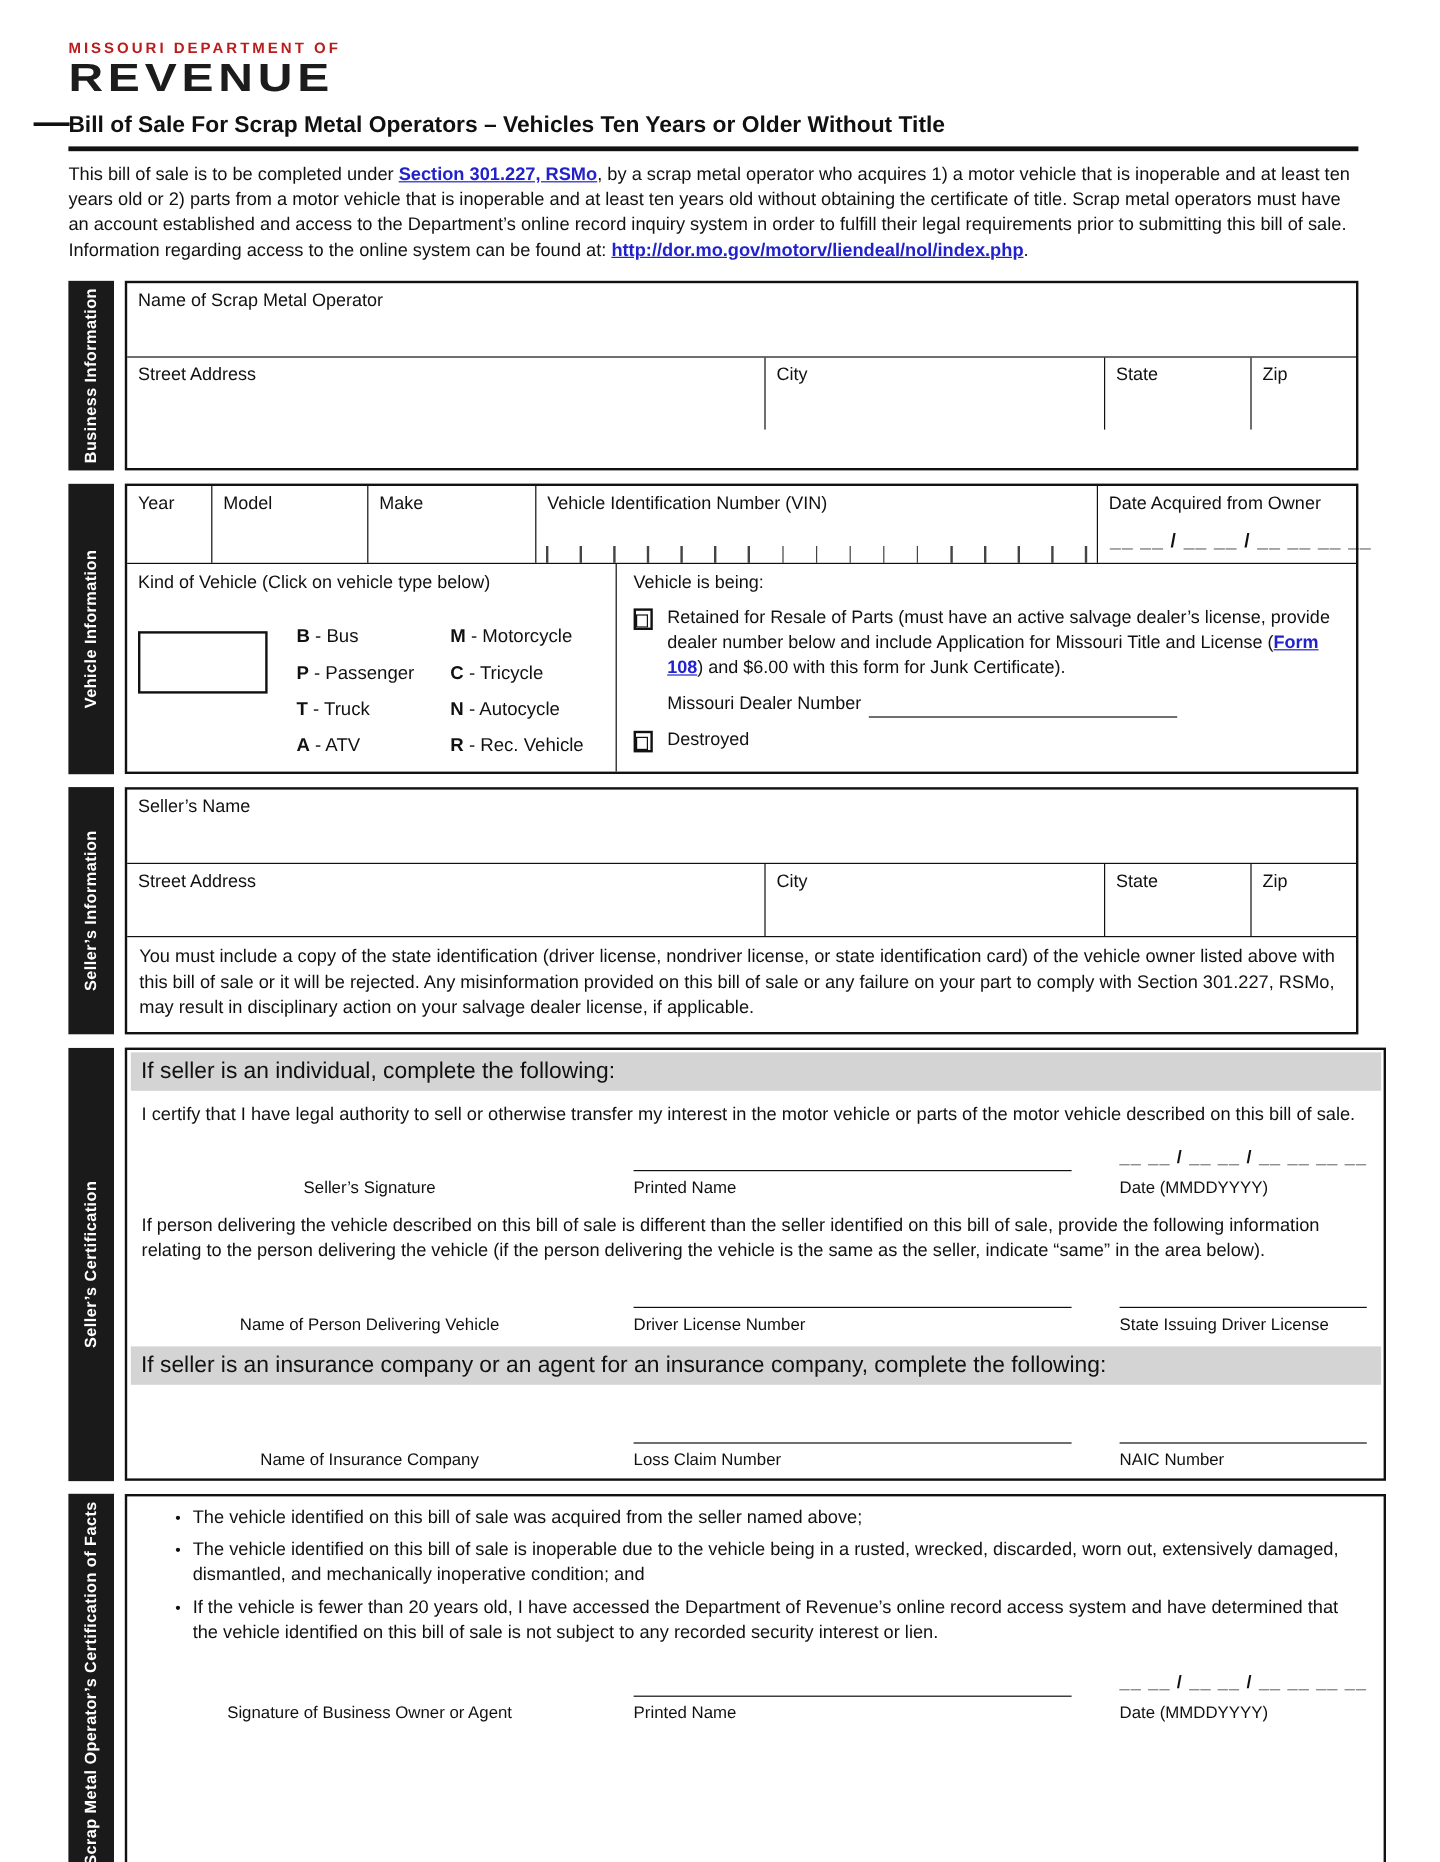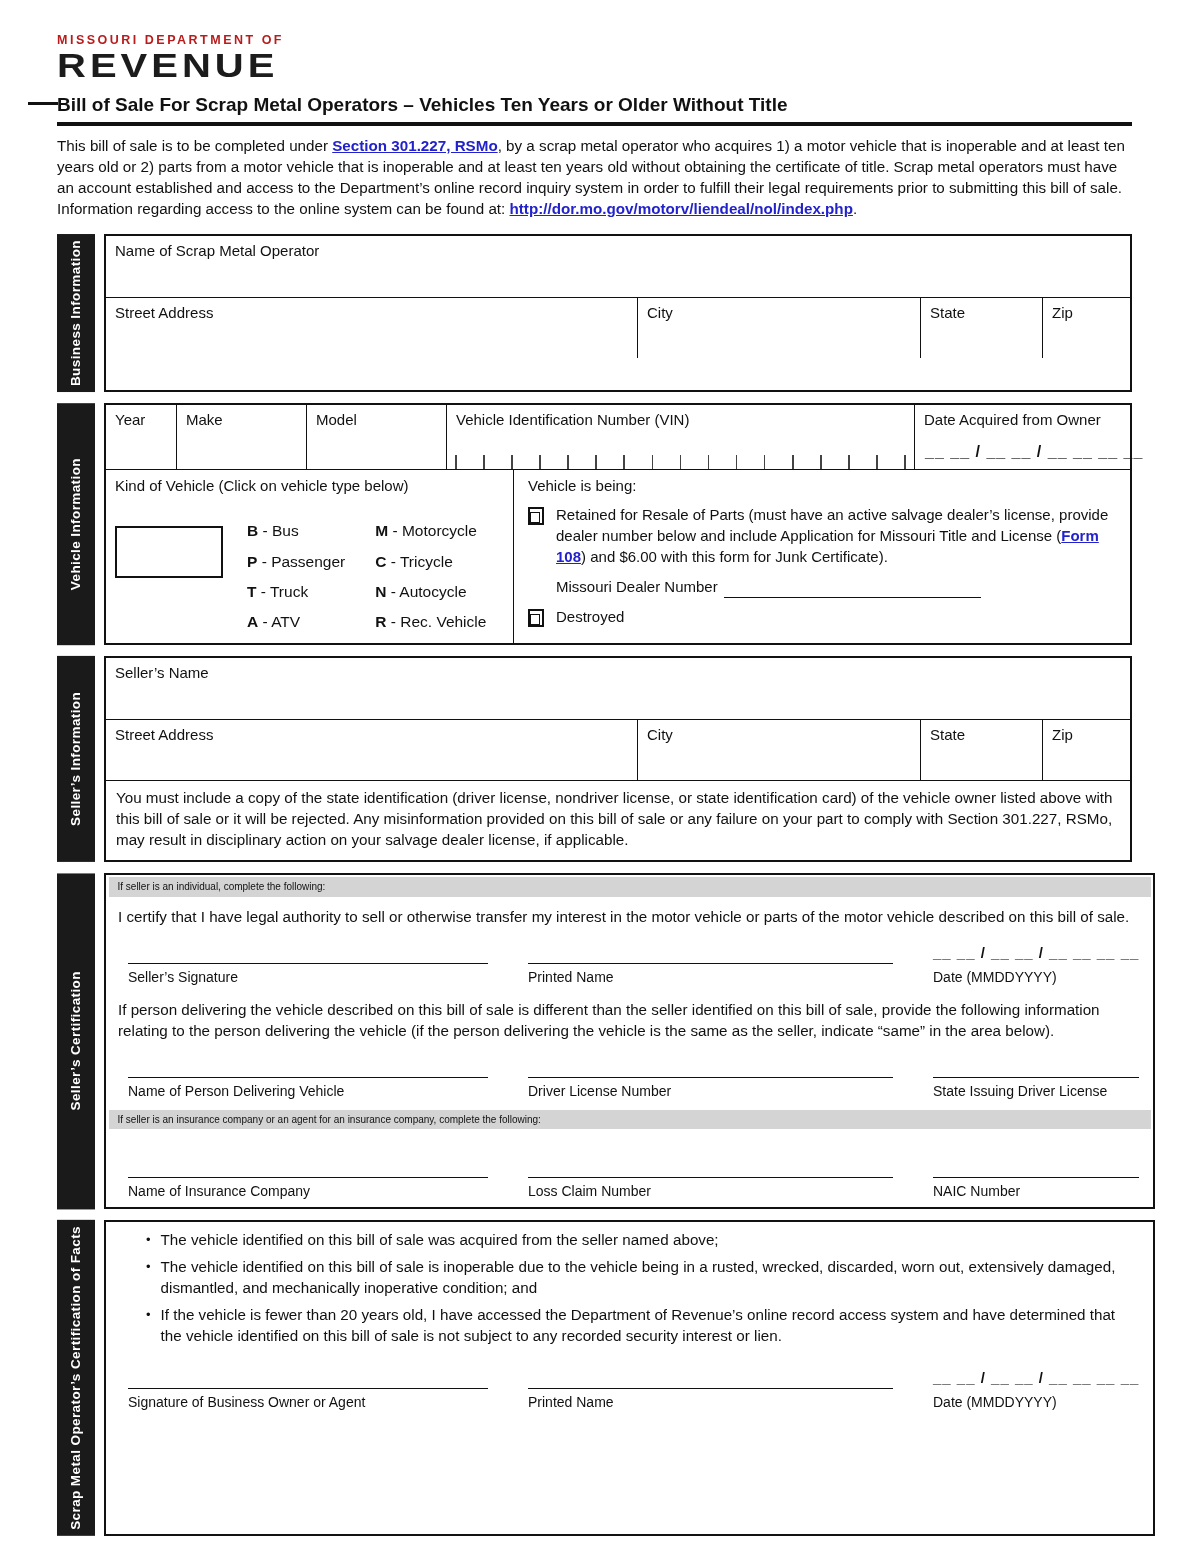--- a/index.html
+++ b/index.html
@@ -64,27 +64,27 @@
   .cb-row { display:flex; gap:12px; margin-top:9px; }
   .cb { position:relative; flex:0 0 16px; width:16px; height:18px; border:2.4px solid #111; background:#fff; margin-top:2px; }
   .cb::after { content:""; position:absolute; left:0px; bottom:0px; width:8px; height:9px; border:1.2px solid #111; background:#fff; }
   .salvage-row { display:flex; align-items:flex-end; margin:10px 0 4px 28px; width:72%; }
   .u-line { flex:1; border-bottom:1.5px solid #111; height:16px; margin-left:6px; }
 
   
   .note { padding:7px 10px 9px 10px; font-size:15.2px; }
 
   
-  .gray-bar { background:#d4d4d4; margin:2.5px; padding:3px 9px; font-size:10px; }
+  .gray-bar { background:#d4d4d4; margin:2.5px; padding:3px 9px; font-size:19px; }
   .cert-p { padding:7px 12px 2px 12px; font-size:15.2px; }
   .sigrow { display:flex; padding:14px 14px 6px 22px; gap:40px; }
   .sigcol { display:flex; flex-direction:column; }
   .sigcol .sig-line { border-bottom:1.6px solid #111; height:20px; }
   .sig-label { font-size:14px; padding-top:4px; }
-  .w-a { flex: 0 0 360px; }
+  .w-a { flex: 0 0 360px; align-items: center; }
   .w-b { flex: 0 0 365px; }
   .w-c { flex: 1; }
   .sigcol .date-blanks { height:20px; display:flex; align-items:flex-end; }
 
   
   .bullets { padding:2px 14px 0 40px; }
   .bullet { display:flex; gap:10px; margin-top:6px; font-size:15.2px; }
   .bullet .dot { flex:0 0 auto; font-size:13px; line-height:1.6; }
 </style>
 </head>
@@ -128,24 +128,24 @@
   </div>
 
   <div class="section">
     <div class="side-label">Vehicle Information</div>
     <div class="sec-body">
       <div class="veh-row1">
         <div>
             <div class="cell-label">Year</div>
           </div>
         <div>
+            <div class="cell-label">Model</div>
+          </div>
+        <div>
             <div class="cell-label">Make</div>
-          </div>
-        <div>
-            <div class="cell-label">Model</div>
           </div>
         <div>
           <div class="cell-label">Vehicle Identification Number (VIN)</div>
           <div class="vin-ticks">
             <i></i>
               <i></i>
               <i></i>
               <i></i>
               <i></i>
               <i></i>

